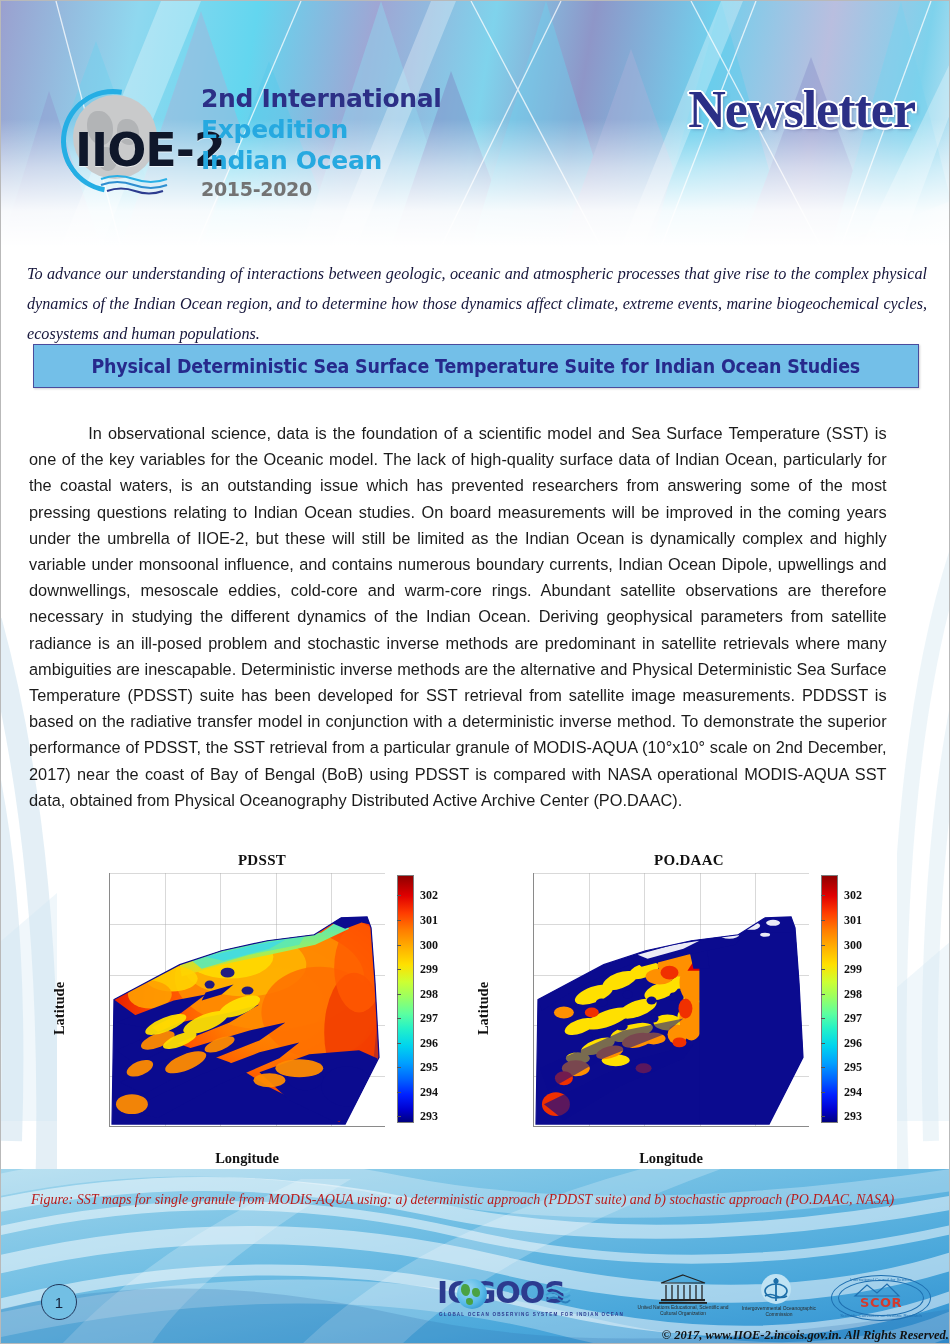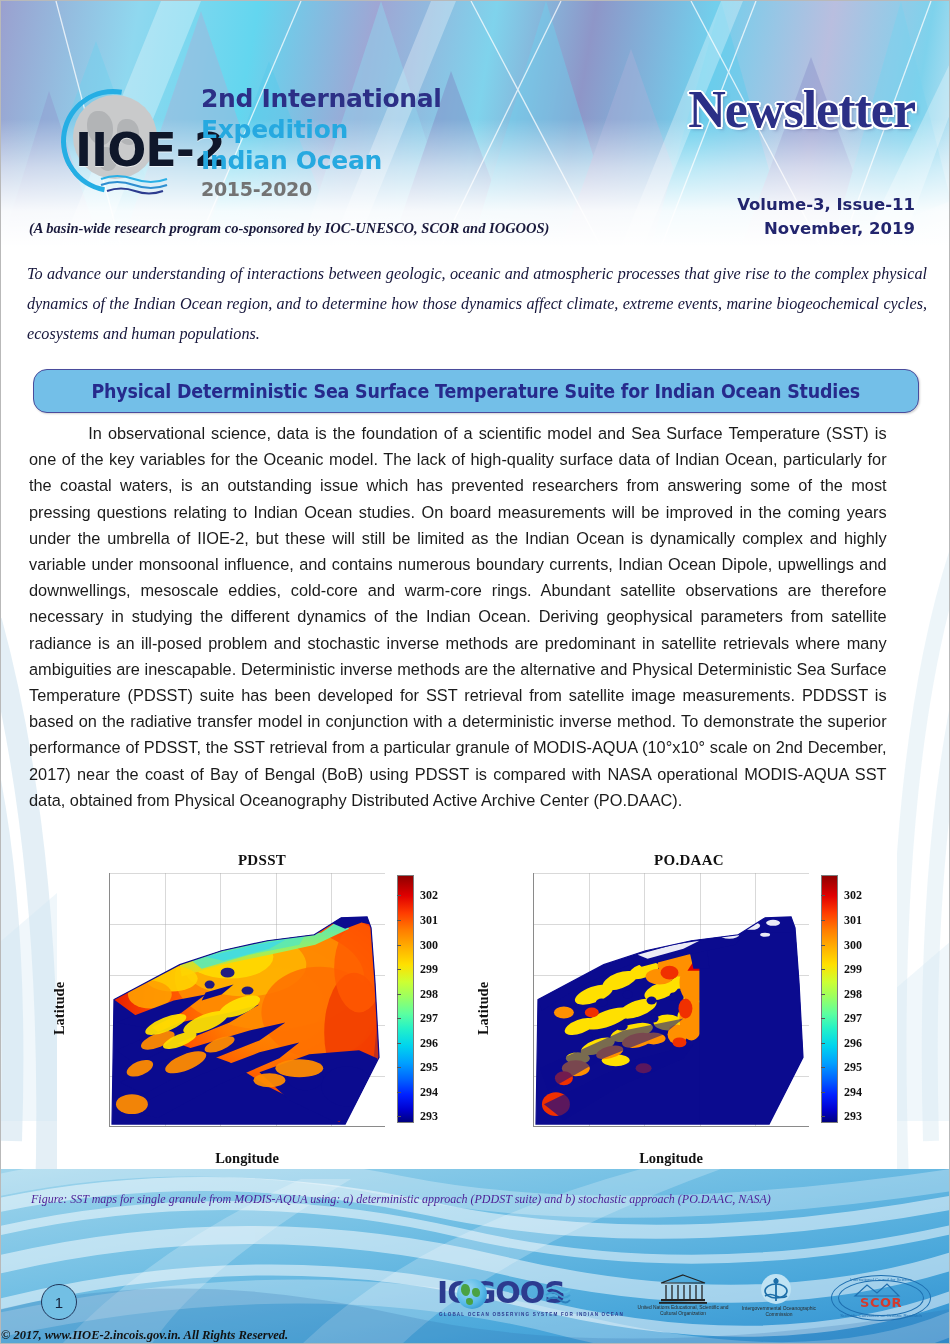--- a/index.html
+++ b/index.html
@@ -130,25 +130,25 @@
     font-family: "Liberation Serif", serif;
     font-style: italic;
     font-size: 16.2px;
     line-height: 30px;
     color: #15153a;
     text-align: justify;
   }
 
   
   #article-banner {
-    position: absolute; left: 32px; top: 368px;
+    position: absolute; left: 32px; top: 343px;
     width: 886px; height: 44px;
     background: #73bfe8;
     border: 1.5px solid #4a4c9c;
-    border-radius: 14px;
+    border-radius: 0;
     box-shadow: 1px 1px 2px rgba(0,0,0,.18);
     display: flex; align-items: center; justify-content: center;
   }
   #article-banner span {
     font-family: "DejaVu Sans", sans-serif;
     font-weight: 700;
     font-size: 19px;
     color: #262a8c;
     letter-spacing: -.2px;
     transform: scaleX(.92);
@@ -237,23 +237,23 @@
     transform: translateY(-50%);
     white-space: nowrap;
   }
   .cb-tickmark { position: absolute; left: -1px; width: 3.5px; height: 1px; background: #555; }
 
   
   #fig-caption {
     position: absolute; left: 30px; top: 1186px; width: 890px;
     font-family: "Liberation Serif", serif;
     font-style: italic;
-    font-size: 12px;
+    font-size: 14px;
     line-height: 25px;
-    color: #4c1d95;
+    color: #b91c1c;
   }
 
   
   #bottom-band {
     position: absolute; left: 0; top: 1168px;
     width: 950px; height: 176px;
     overflow: hidden;
     background: linear-gradient(170deg, #9fd5ec 0%, #72bfe4 38%, #4ba8db 72%, #2f8fd0 100%);
   }
 
@@ -335,21 +335,21 @@
     position: absolute; left: 0; right: 0;
     font-family: "Liberation Sans", sans-serif;
     font-size: 4.3px; color: #1e6fb0; text-align: center;
     white-space: nowrap;
   }
   .scor-logo .arc-top { top: 5px; }
   .scor-logo .arc-bot { top: 41px; }
 
   #copyright {
     position: absolute; left: 0; right: 0; top: 1327px;
-    text-align: left;
+    text-align: right;
     font-family: "Liberation Serif", serif;
     font-weight: 700; font-style: italic;
     font-size: 12.5px; color: #111;
   }
 </style>
 </head>
 <body>
 
 <div id="page">
 
@@ -402,27 +402,22 @@
       <path d="M8 18 Q22 13 36 18 T64 18" stroke="#2c3b8f" stroke-width="2" fill="none"></path>
     </svg>
     <div id="logo-title">
       <div class="ln l1">2nd International</div>
       <div class="ln l3">Expedition</div>
       <div class="ln l2">Indian Ocean</div>
       <div class="ln l4">2015-2020</div>
     </div>
   </div>
 
-  <div id="subsponsor">(A basin-wide research program co-sponsored by IOC-UNESCO, SCOR and IOGOOS)</div>
 
   <div id="newsletter-title">Newsletter</div>
-  <div id="issue-meta">
-    <div>Volume-3, Issue-11</div>
-    <div>November, 2019</div>
-  </div>
 
   <div id="body-decor">
     <svg width="950" height="960">
       <g opacity="0.40" fill="none" stroke="#bcd9ea" stroke-width="22">
         <path d="M-40 430 Q 20 600 10 900"></path>
         <path d="M-10 380 Q 55 620 45 960"></path>
       </g>
       <g opacity="0.30" fill="none" stroke="#c6e0ee" stroke-width="16">
         <path d="M990 340 Q 920 540 930 900"></path>
         <path d="M960 300 Q 885 520 900 940"></path>

